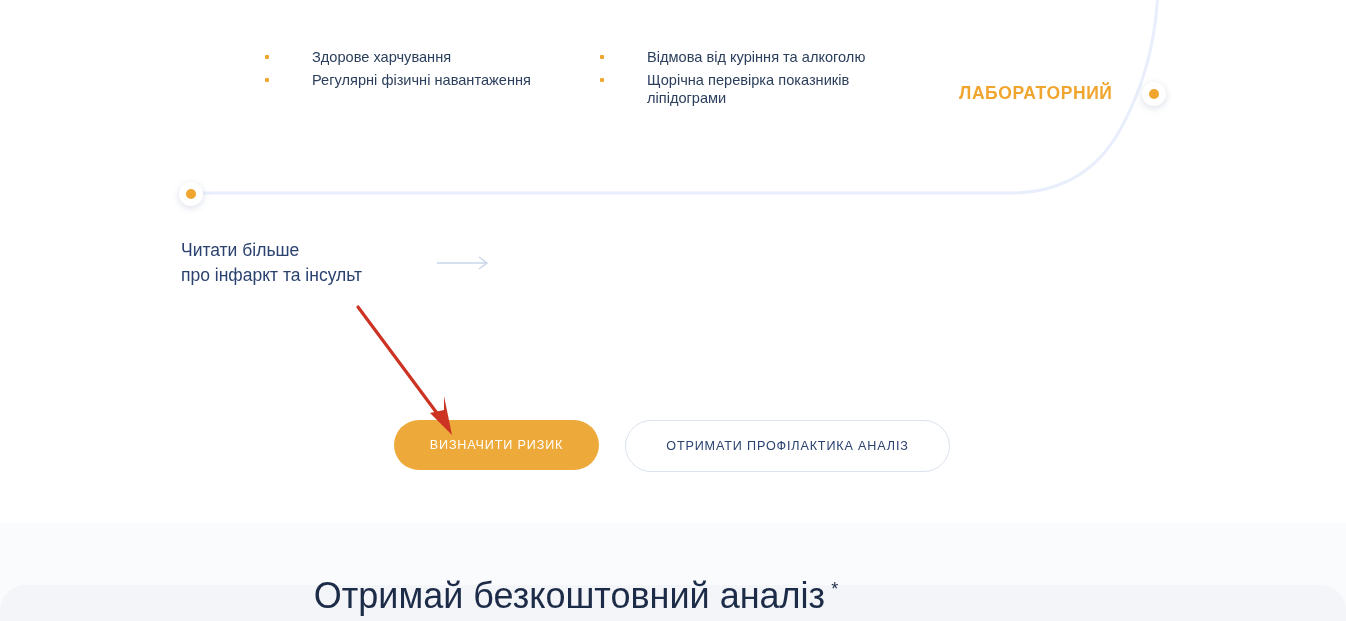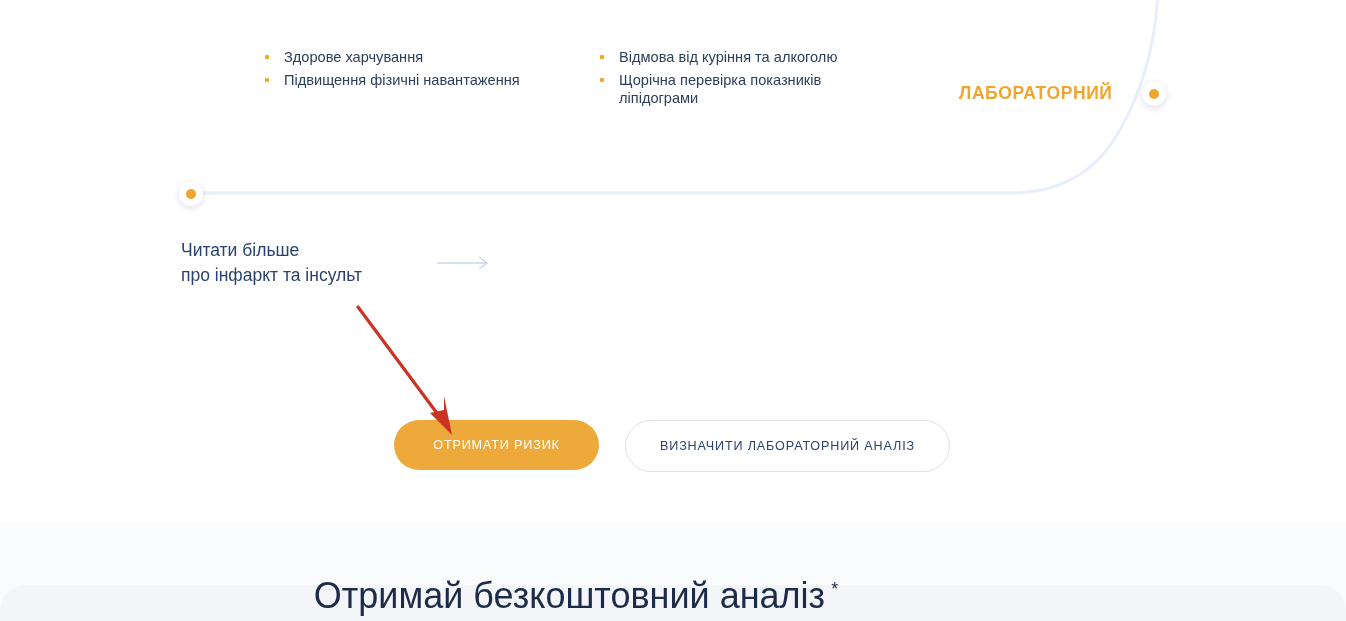--- a/index.html
+++ b/index.html
@@ -107,20 +107,21 @@
     top: 7px;
     width: 4px;
     height: 4px;
     background: #f0a52e;
     border-radius: 1px;
     display: block;
   }
   .bullet-item .bullet-text {
     display: block;
     white-space: pre-line;
+    margin-left: 28px;
   }
 
   
   .readmore {
     position: absolute;
     left: 181px;
     top: 238px;
     font-size: 17.5px;
     line-height: 25px;
     color: #2b4270;
@@ -210,21 +211,21 @@
   <div class="dot-marker dot-prevention"></div>
   <div class="dot-marker dot-readmore"></div>
 
   <div class="list-col list-col-left">
     <div class="bullet-item">
       <span class="bullet-dot"></span>
       <span class="bullet-text">Здорове харчування</span>
     </div>
     <div class="bullet-item">
       <span class="bullet-dot"></span>
-      <span class="bullet-text">Підвищення фізичні навантаження</span>
+      <span class="bullet-text">Регулярні фізичні навантаження</span>
     </div>
   </div>
 
   <div class="list-col list-col-right">
     <div class="bullet-item">
       <span class="bullet-dot"></span>
       <span class="bullet-text">Відмова від куріння та алкоголю</span>
     </div>
     <div class="bullet-item">
       <span class="bullet-dot"></span>
@@ -233,22 +234,22 @@
     </div>
   </div>
 
   <div class="readmore">Читати більше
 про інфаркт та інсульт</div>
   <svg class="readmore-arrow" viewBox="0 0 56 22" xmlns="http://www.w3.org/2000/svg">
     <line x1="2" y1="11" x2="51" y2="11" stroke="#c8d4e8" stroke-width="1.4"></line>
     <polyline points="44,5 52,11 44,17" fill="none" stroke="#c8d4e8" stroke-width="1.4"></polyline>
   </svg>
 
-  <div class="btn btn-primary">ОТРИМАТИ РИЗИК</div>
-  <div class="btn btn-secondary">ВИЗНАЧИТИ ЛАБОРАТОРНИЙ АНАЛІЗ</div>
+  <div class="btn btn-primary">ВИЗНАЧИТИ РИЗИК</div>
+  <div class="btn btn-secondary">ОТРИМАТИ ПРОФІЛАКТИКА АНАЛІЗ</div>
 
   <svg class="annotation-arrow" viewBox="0 0 170 155" xmlns="http://www.w3.org/2000/svg">
     <line x1="18" y1="12" x2="108" y2="133" stroke="#cc3322" stroke-width="3.2" stroke-linecap="round"></line>
     <polygon points="112,140 90,118 104,115 104,101" fill="#cc3322"></polygon>
   </svg>
 
   <div class="bottom-heading">
     <span>Отримай безкоштовний аналіз</span><span class="asterisk">*</span>
   </div>
 

